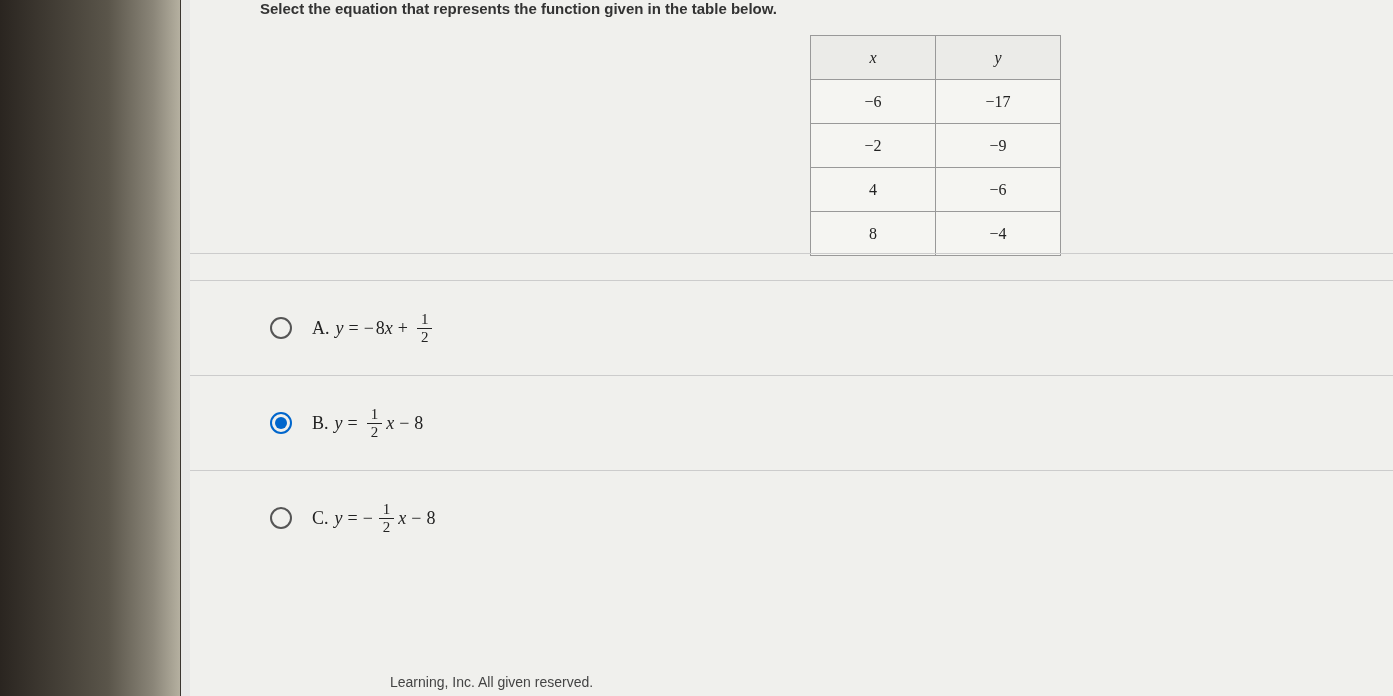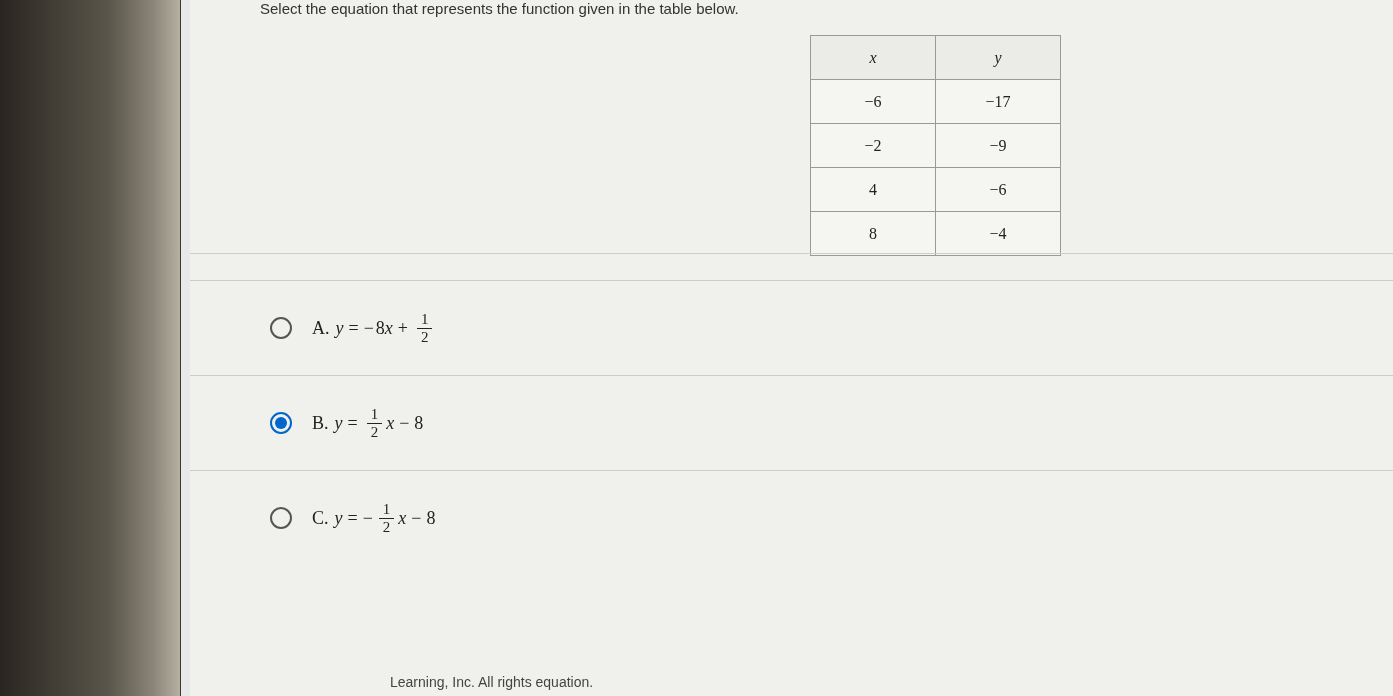--- a/index.html
+++ b/index.html
@@ -31,21 +31,21 @@
       right: 0;
       height: 696px;
       background: #f0f0ed;
     }
     .question-text {
       position: absolute;
       left: 70px;
       top: 0px;
       font-size: 15px;
       color: #333;
-      font-weight: normal;
+      font-weight: bold;
     }
     .data-table {
       position: absolute;
       left: 620px;
       top: 35px;
       border-collapse: collapse;
       background: #f5f5f2;
     }
     .data-table th, .data-table td {
       border: 1px solid #999;
@@ -252,15 +252,15 @@
           </span>
           <span class="math-var">x</span>
             <span class="math-op">−</span>
             <span class="math-num">8</span>
         </span>
       </div>
     </div>
 
   </div>
 
-  <div class="footer-text">Learning, Inc. All rights equation.</div>
+  <div class="footer-text">Learning, Inc. All given reserved.</div>
 
 </div>
 
 </body></html>

